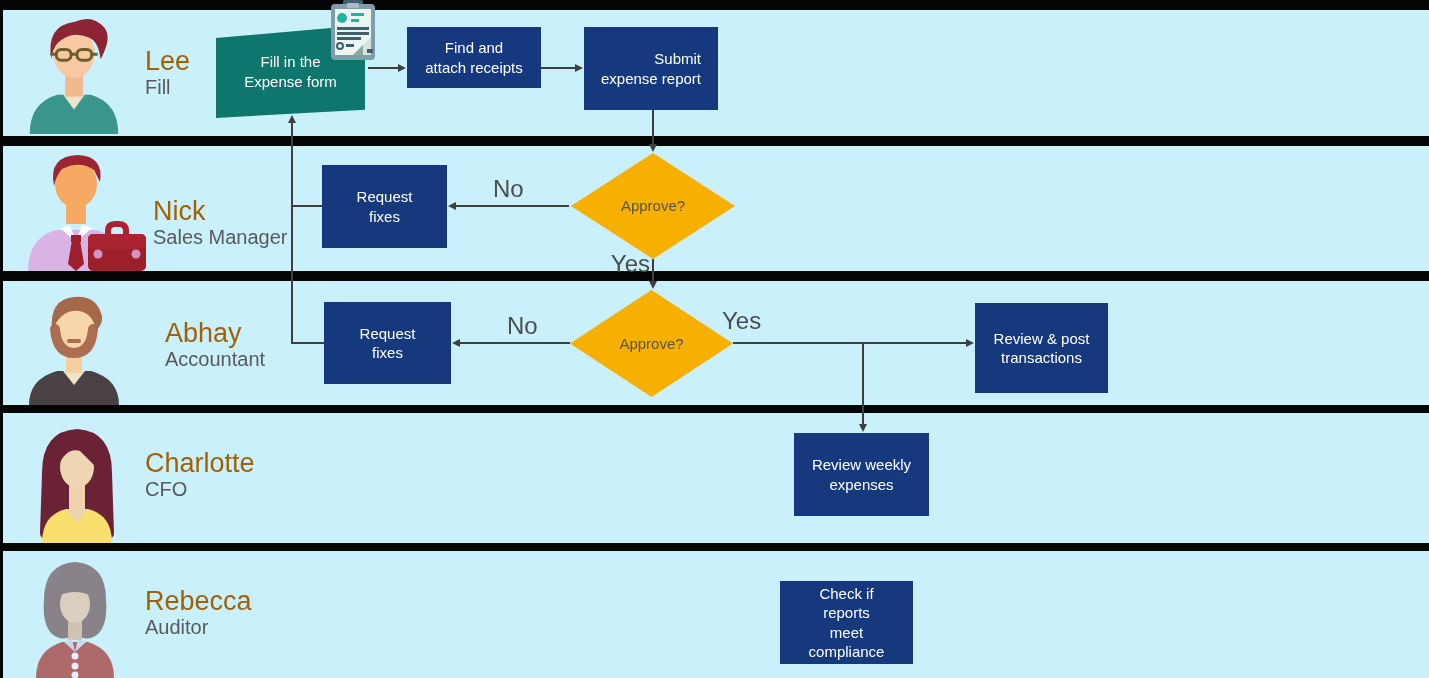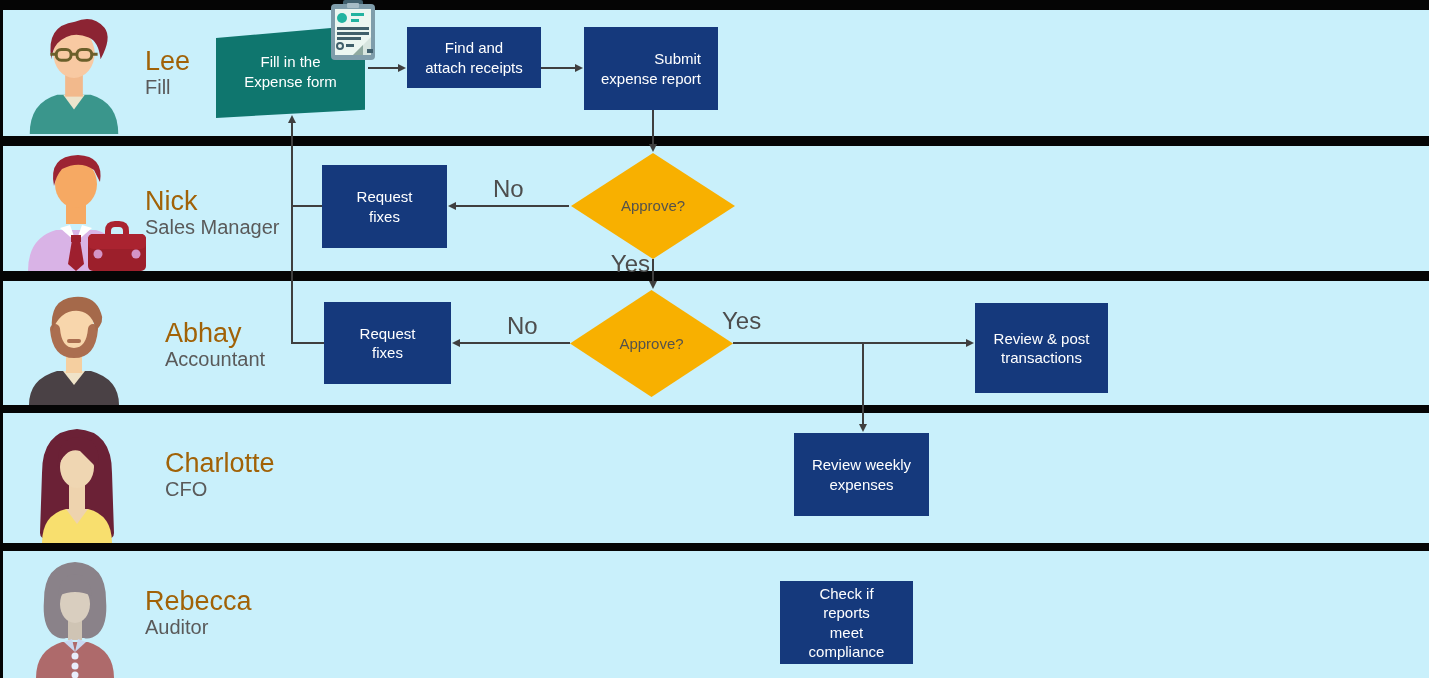--- a/index.html
+++ b/index.html
@@ -101,29 +101,29 @@
     <polygon points="66,86 55,96 58,83" fill="#c9d9f2"></polygon>
     <circle cx="55" cy="100" r="3.5" fill="#e8eefc"></circle>
     <circle cx="55" cy="110" r="3.5" fill="#e8eefc"></circle>
     <circle cx="55" cy="119" r="3.5" fill="#e8eefc"></circle>
   </svg>
 
   <div class="person-label" style="top:46px;">
     <div class="person-name">Lee</div>
     <div class="person-role">Fill</div>
   </div>
-  <div class="person-label" style="top:186px;">
+  <div class="person-label" style="top:196px;margin-left:8px;">
     <div class="person-name">Nick</div>
     <div class="person-role">Sales Manager</div>
   </div>
   <div class="person-label" style="top:318px;margin-left:20px;">
     <div class="person-name">Abhay</div>
     <div class="person-role">Accountant</div>
   </div>
-  <div class="person-label" style="top:448px;margin-left:20px;">
+  <div class="person-label" style="top:448px;">
     <div class="person-name">Charlotte</div>
     <div class="person-role">CFO</div>
   </div>
   <div class="person-label" style="top:586px;">
     <div class="person-name">Rebecca</div>
     <div class="person-role">Auditor</div>
   </div>
 
   <svg id="connectors" width="1429" height="678" viewBox="0 0 1429 678">
     <defs>

